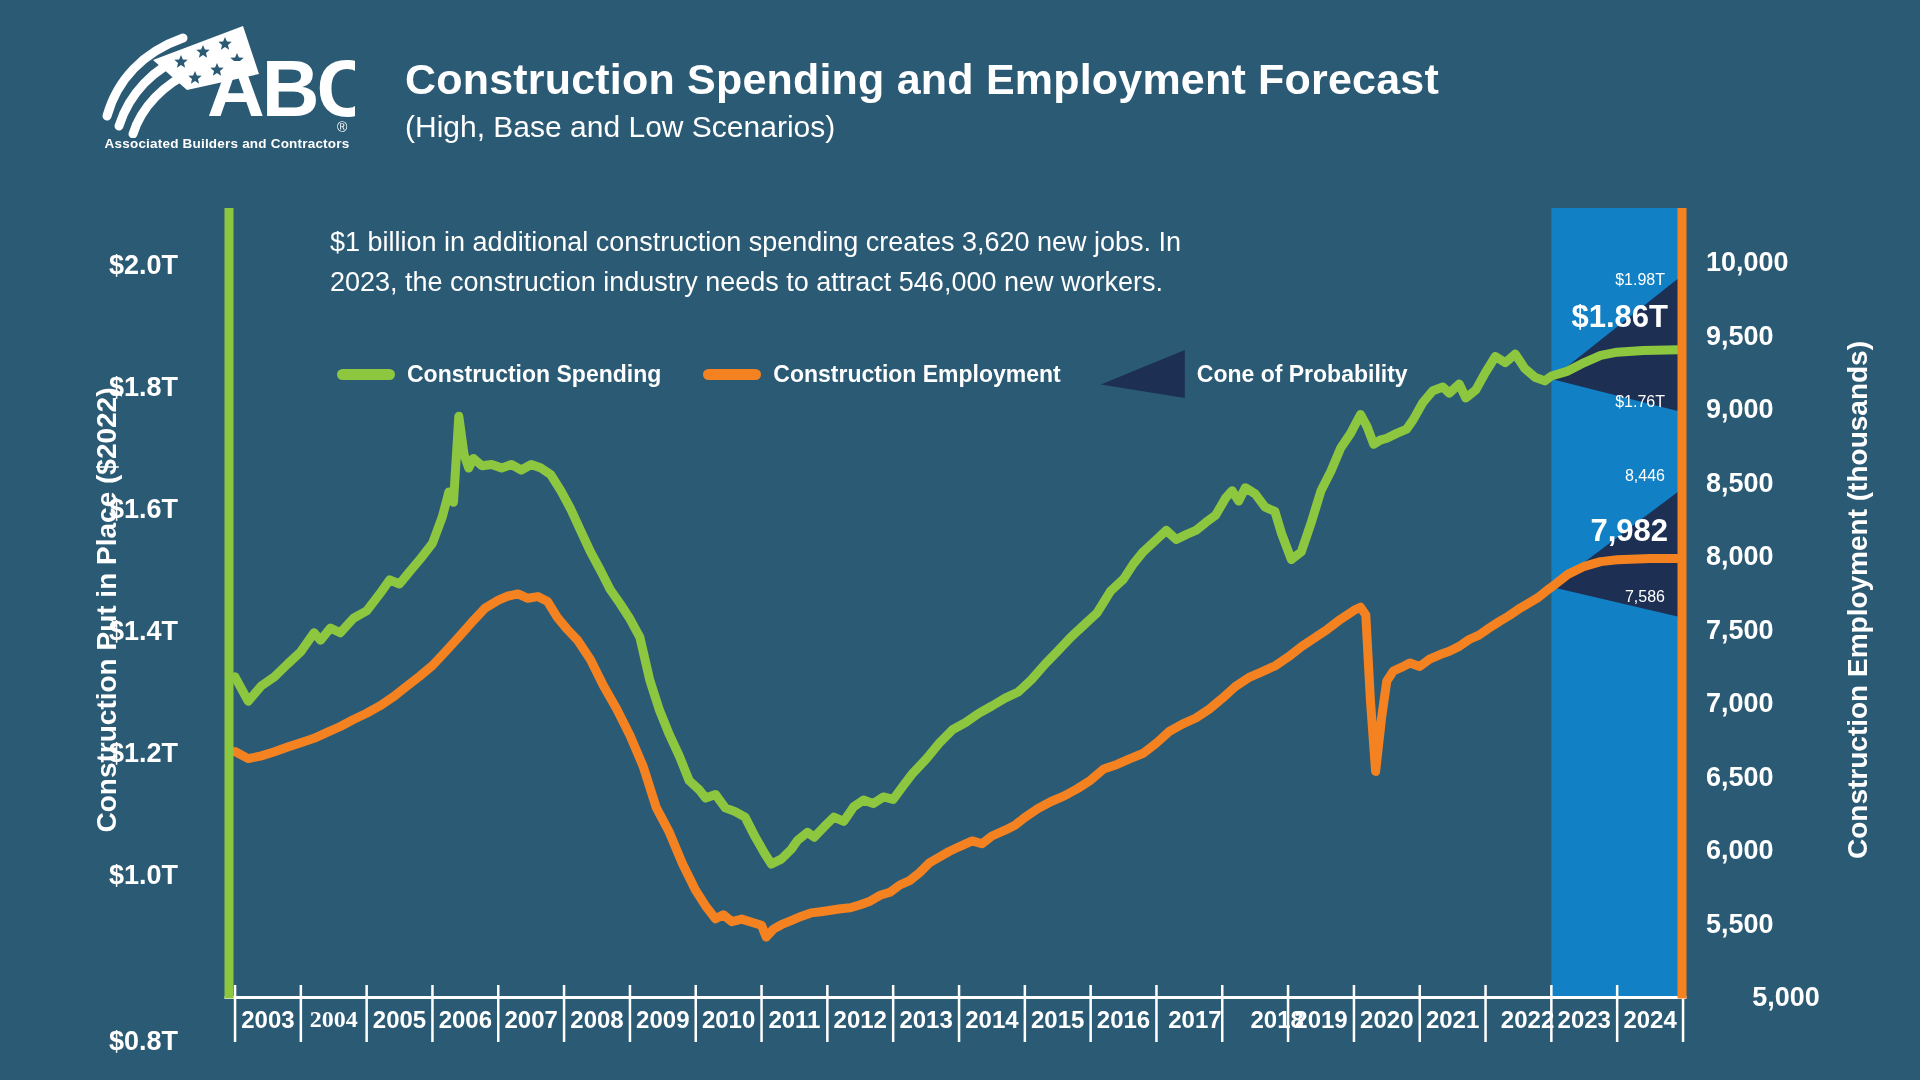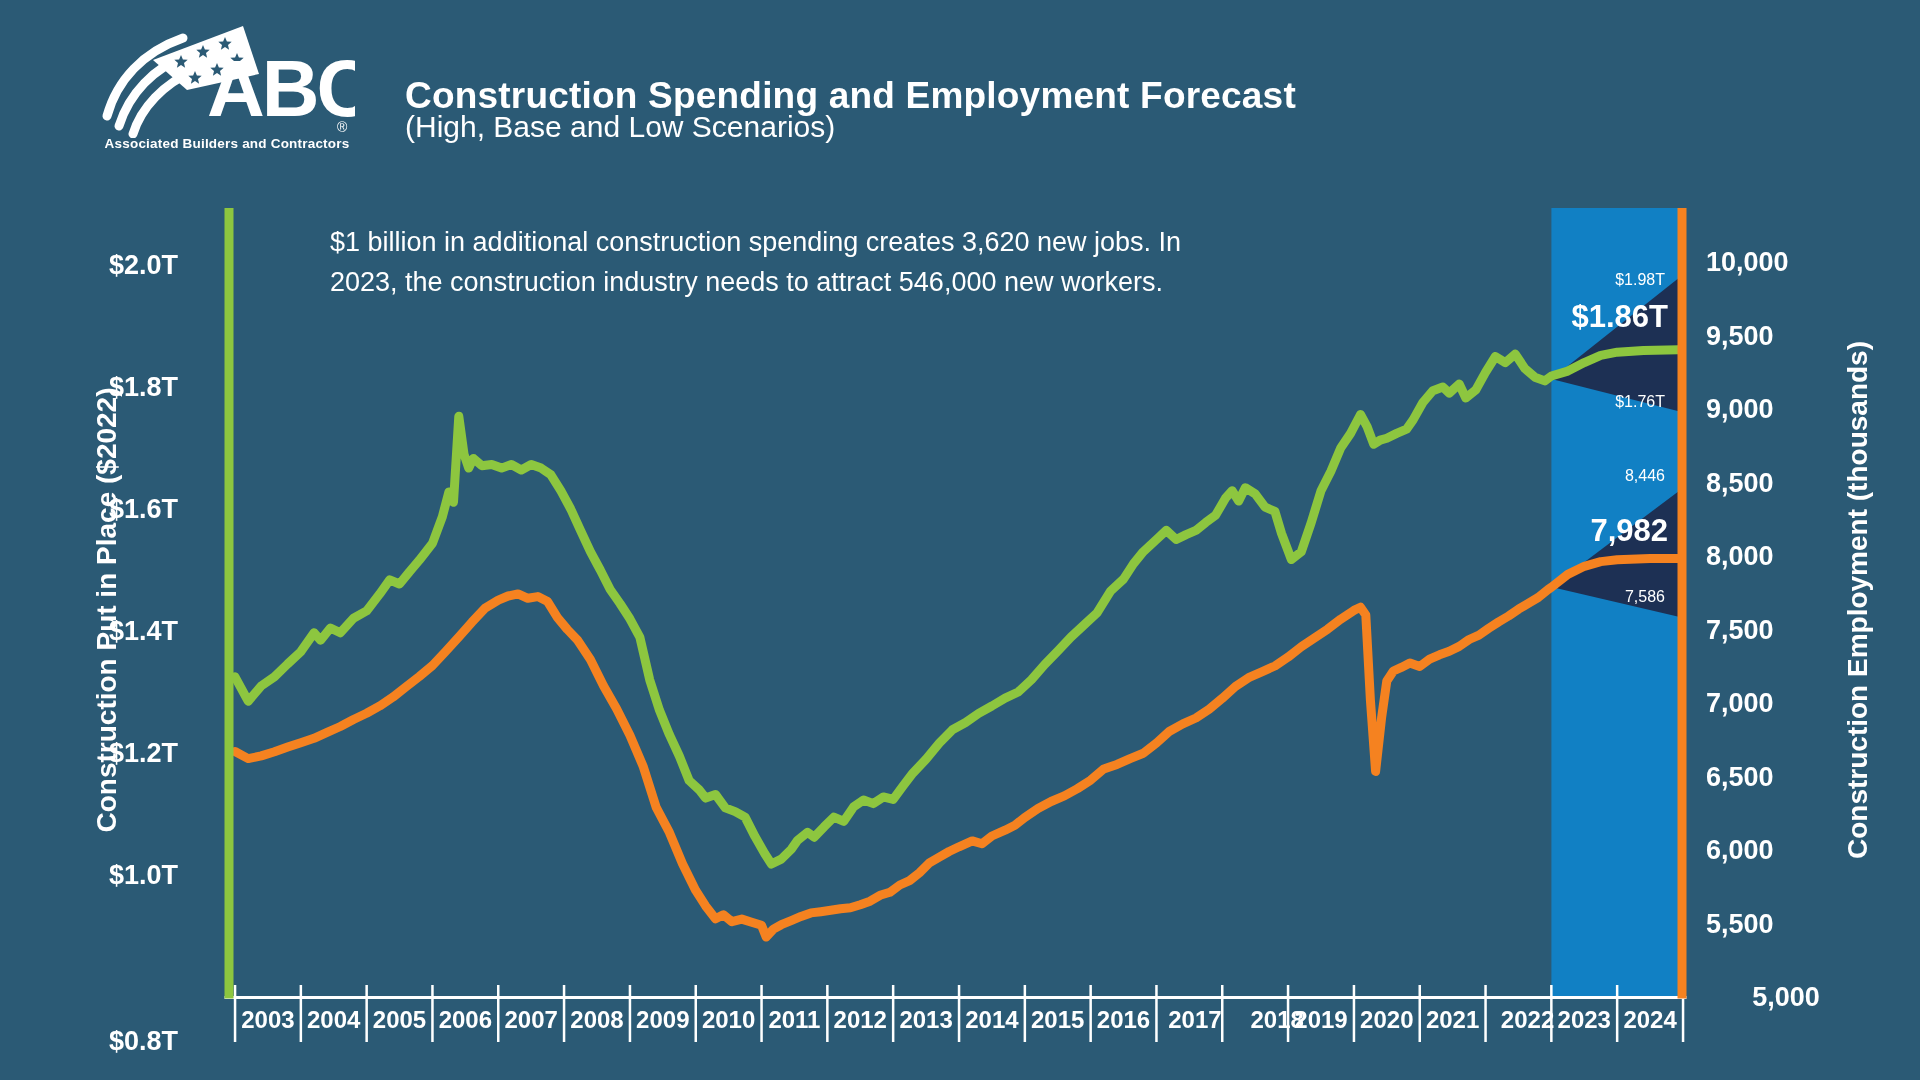--- a/index.html
+++ b/index.html
@@ -1,20 +1,20 @@
 <!DOCTYPE html>
 <html><head>
 <meta charset="utf-8">
 <style>
   html,body{margin:0;padding:0;background:#16394f;}
   #canvas{position:relative;width:1920px;height:1080px;overflow:hidden;
           background:#2b5a75;font-family:"Liberation Sans",sans-serif;color:#fff;}
   .abs{position:absolute;}
   
-  #page-title{left:405px;top:55px;font-size:37px;font-weight:600;letter-spacing:.2px;white-space:nowrap;margin-top:20px;}
+  #page-title{left:405px;top:55px;font-size:43px;font-weight:600;letter-spacing:.2px;white-space:nowrap;}
   #page-subtitle{left:405px;top:110px;font-size:30px;font-weight:400;}
   #logo-box{left:95px;top:20px;width:260px;height:118px;}
   #logo-tagline{left:98px;top:136px;width:258px;text-align:center;font-size:13.5px;font-weight:700;letter-spacing:.2px;white-space:nowrap;}
   
   #annotation{left:330px;top:222px;font-size:27px;font-weight:400;line-height:40px;}
   
   #legend{left:337px;top:352px;display:flex;align-items:center;height:44px;}
   .legend-pill{display:inline-block;width:58px;height:11px;border-radius:6px;margin-right:12px;}
   .legend-label{font-size:23px;font-weight:700;white-space:nowrap;}
   #legend-cone-swatch{display:inline-block;width:84px;height:48px;margin:0 12px 0 40px;
@@ -65,20 +65,29 @@
   <div id="logo-tagline" class="abs">Associated Builders and Contractors</div>
 
   <div id="page-title" class="abs">Construction Spending and Employment Forecast</div>
   <div id="page-subtitle" class="abs">(High, Base and Low Scenarios)</div>
 
   <div id="annotation" class="abs">
     <div>$1 billion in additional construction spending creates 3,620 new jobs. In</div>
     <div>2023, the construction industry needs to attract 546,000 new workers.</div>
   </div>
 
+  <div id="legend" class="abs">
+    <span class="legend-pill" id="pill-spending" style="background: rgb(141, 198, 63);"></span>
+    <span class="legend-label">Construction Spending</span>
+    <span class="legend-gap"></span>
+    <span class="legend-pill" id="pill-employment" style="background: rgb(245, 130, 32);"></span>
+    <span class="legend-label">Construction Employment</span>
+    <span id="legend-cone-swatch" style="background: rgb(29, 48, 84);"></span>
+    <span class="legend-label">Cone of Probability</span>
+  </div>
 
   <svg id="chart-svg" class="abs" width="1920" height="1080" viewBox="0 0 1920 1080">
       <rect x="1551.4" y="208" width="132.6" height="789.5" fill="#1180c4"></rect>
       <polygon points="1551.4,379.1 1679.7,277.2 1679.7,411.4" fill="#1d3054"></polygon>
       <polygon points="1551.4,587.0 1679.7,490.4 1679.7,616.9" fill="#1d3054"></polygon>
       <polyline points="235.0,676.8 248.2,701.2 261.3,685.9 274.5,676.8 287.7,663.9 300.8,651.7 314.0,632.8 320.6,640.2 330.4,628.0 340.3,632.8 353.5,618.2 366.6,610.9 379.8,593.8 389.7,579.8 399.5,584.0 409.4,571.8 419.3,560.2 432.5,543.2 442.3,516.9 448.9,491.9 453.5,502.3 458.8,416.3 464.0,454.1 468.7,468.1 473.3,458.4 481.8,465.7 491.7,464.5 501.6,468.1 511.4,464.5 521.3,470.0 531.2,464.5 541.1,468.1 550.9,474.8 560.8,490.7 570.7,509.0 580.5,530.4 590.4,551.7 600.3,570.0 610.2,589.5 620.0,603.5 629.9,618.8 639.8,637.1 649.7,679.8 659.5,710.3 669.4,734.7 679.3,756.0 689.1,780.5 699.0,789.6 705.6,798.1 715.5,794.5 725.3,807.9 735.2,811.6 745.1,817.1 755.0,836.6 764.8,853.7 771.4,864.0 781.3,859.1 791.2,849.4 797.7,840.2 807.6,832.3 814.2,837.2 824.1,826.8 833.9,817.1 843.8,821.3 853.7,806.7 863.6,800.0 873.4,803.6 883.3,796.9 893.2,799.4 903.1,785.9 912.9,773.1 926.1,759.1 939.3,743.2 952.4,729.8 965.6,722.5 978.7,713.4 991.9,706.0 1005.1,698.1 1018.2,692.0 1031.4,679.8 1044.6,664.6 1057.7,651.1 1070.9,637.1 1084.1,624.9 1097.2,612.7 1110.4,591.3 1123.5,579.1 1133.4,563.9 1143.3,551.7 1156.5,539.5 1166.3,530.4 1176.2,539.5 1186.1,534.6 1195.9,530.4 1205.8,522.4 1215.7,515.1 1225.6,498.0 1232.1,490.7 1238.7,501.1 1245.3,487.7 1255.2,493.8 1265.1,507.2 1274.9,511.4 1281.5,533.4 1291.4,559.6 1301.3,551.7 1311.1,523.0 1321.0,490.7 1330.9,471.2 1340.7,448.0 1350.6,433.4 1360.5,414.5 1367.1,426.6 1373.7,444.3 1380.2,440.1 1386.8,438.2 1396.7,433.4 1406.6,429.1 1413.1,419.9 1423.0,402.3 1432.9,390.7 1442.8,387.0 1449.3,393.1 1459.2,384.0 1465.8,398.0 1475.7,390.1 1485.5,372.4 1495.4,356.5 1505.3,362.6 1515.2,354.1 1525.0,368.7 1534.9,377.2 1544.8,380.9 1551.4,376.0 1551.4,376.0 1567.8,371.1 1584.3,362.6 1600.7,355.3 1617.2,352.2 1643.5,350.4 1678.4,349.8" fill="none" stroke="#8dc63f" stroke-width="9" stroke-linejoin="round" stroke-linecap="round"></polyline>
       <polyline points="235.0,751.5 248.2,758.6 261.3,755.9 274.5,751.8 287.7,747.1 300.8,742.7 314.0,738.3 327.1,732.4 340.3,726.5 353.5,719.5 366.6,713.3 379.8,705.9 393.0,697.1 406.1,686.8 419.3,676.5 432.5,665.5 445.6,651.5 458.8,636.9 471.9,622.2 485.1,608.2 498.3,600.1 508.1,596.0 518.0,593.9 527.9,598.3 537.8,596.6 547.6,601.6 557.5,617.7 567.4,629.5 577.3,639.8 590.4,659.6 603.6,686.1 616.7,708.9 629.9,735.3 643.1,766.2 656.2,807.4 669.4,832.4 682.6,864.0 695.7,890.4 705.6,905.9 715.5,918.8 723.4,914.7 731.9,921.7 741.8,919.1 751.7,922.3 761.5,925.3 766.2,937.0 773.4,929.1 781.3,924.7 791.2,920.6 801.0,916.4 810.9,912.9 820.8,911.7 830.7,910.3 840.5,908.8 850.4,907.8 860.3,904.7 870.1,901.2 880.0,895.3 889.9,892.3 899.8,885.0 909.6,880.6 919.5,872.8 929.4,862.9 939.3,857.1 949.1,851.5 959.0,846.8 972.2,840.9 982.0,843.8 991.9,836.0 1005.1,830.2 1014.9,825.3 1024.8,817.4 1038.0,808.5 1051.1,801.5 1064.3,795.9 1077.5,788.6 1090.6,780.2 1103.8,768.9 1117.0,764.4 1130.1,758.6 1143.3,753.3 1156.5,743.0 1169.6,731.2 1182.8,723.9 1195.9,718.0 1209.1,709.2 1222.3,698.3 1235.4,686.5 1248.6,677.7 1261.8,671.8 1274.9,666.0 1288.1,657.1 1301.3,646.8 1314.4,638.0 1327.6,629.2 1340.7,619.2 1353.9,610.4 1360.5,607.2 1365.8,615.1 1370.4,700.1 1375.6,771.4 1381.6,717.7 1386.8,681.0 1393.4,671.0 1401.3,667.4 1409.9,663.0 1419.7,666.5 1429.6,659.2 1439.5,654.8 1449.3,651.3 1459.2,646.4 1469.1,639.5 1479.0,635.1 1488.8,628.3 1498.7,621.9 1508.6,616.0 1518.5,609.2 1528.3,603.3 1538.2,597.5 1548.1,589.5 1551.4,587.2 1551.4,587.2 1567.8,574.4 1584.3,566.3 1600.7,561.6 1617.2,559.7 1650.1,558.6 1678.4,558.6" fill="none" stroke="#f58220" stroke-width="9" stroke-linejoin="round" stroke-linecap="round"></polyline>
       <rect x="233.8" y="985" width="2.5" height="57" fill="#ffffff"></rect>
       <rect x="299.6" y="985" width="2.5" height="57" fill="#ffffff"></rect>
       <rect x="365.4" y="985" width="2.5" height="57" fill="#ffffff"></rect>
@@ -127,21 +136,21 @@
       <div class="ytick-right" style="top: 556px;">8,000</div>
       <div class="ytick-right" style="top: 629.5px;">7,500</div>
       <div class="ytick-right" style="top: 703px;">7,000</div>
       <div class="ytick-right" style="top: 776.5px;">6,500</div>
       <div class="ytick-right" style="top: 850px;">6,000</div>
       <div class="ytick-right" style="top: 923.5px;">5,500</div>
       <div class="ytick-right" style="top: 997px; text-align: center;">5,000</div>
     </div>
   <div id="xticks">
       <div class="xtick-label" style="left: 235px; width: 65.8182px;">2003</div>
-      <div class="xtick-label" style="left: 300.818px; width: 65.8182px;">2004</div>
+      <div class="xtick-label" style="left: 300.818px; width: 65.8182px; font-family: Liberation Serif, serif;">2004</div>
       <div class="xtick-label" style="left: 366.636px; width: 65.8182px;">2005</div>
       <div class="xtick-label" style="left: 432.455px; width: 65.8182px;">2006</div>
       <div class="xtick-label" style="left: 498.273px; width: 65.8182px;">2007</div>
       <div class="xtick-label" style="left: 564.091px; width: 65.8182px;">2008</div>
       <div class="xtick-label" style="left: 629.909px; width: 65.8182px;">2009</div>
       <div class="xtick-label" style="left: 695.727px; width: 65.8182px;">2010</div>
       <div class="xtick-label" style="left: 761.545px; width: 65.8182px;">2011</div>
       <div class="xtick-label" style="left: 827.364px; width: 65.8182px;">2012</div>
       <div class="xtick-label" style="left: 893.182px; width: 65.8182px;">2013</div>
       <div class="xtick-label" style="left: 959px; width: 65.8182px;">2014</div>

